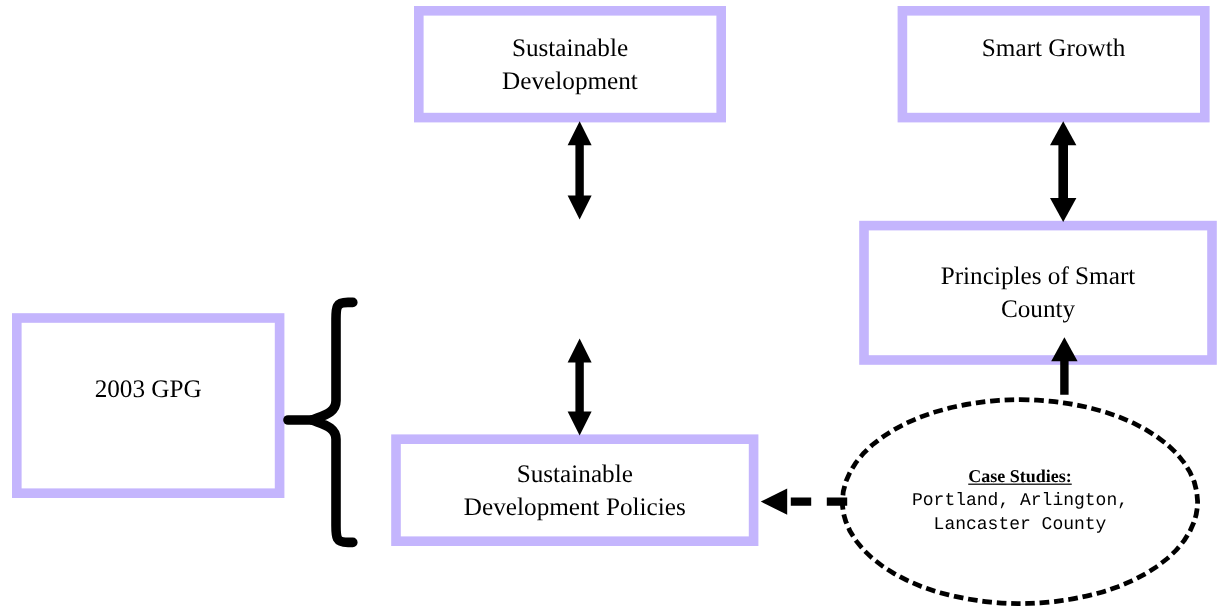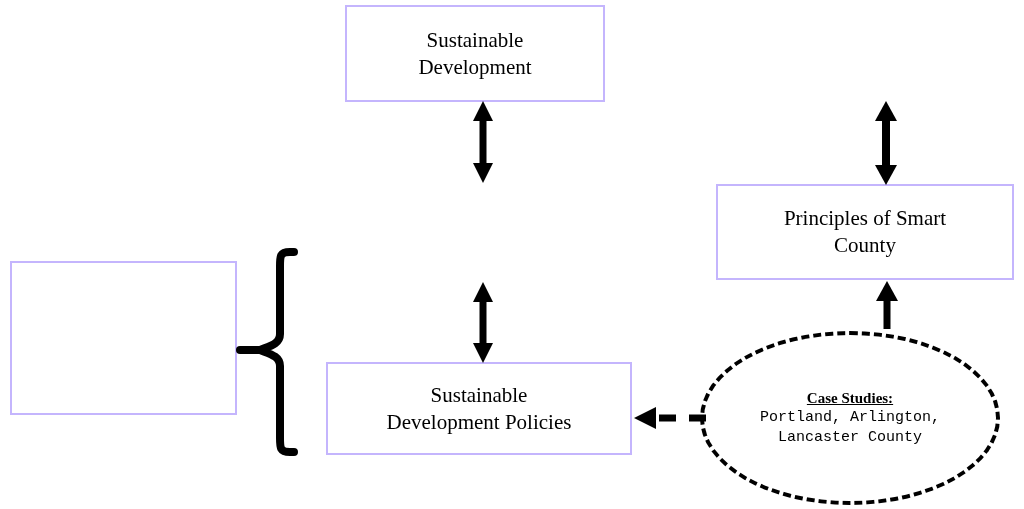--- a/index.html
+++ b/index.html
@@ -14,21 +14,21 @@
     height: 509px;
     background: #ffffff;
     overflow: hidden;
     font-family: "Liberation Serif", "DejaVu Serif", serif;
     color: #000000;
   }
   .node-box {
     position: absolute;
     box-sizing: border-box;
     background: #ffffff;
-    border: 2px solid #c4b5fd;
+    border: 8px solid #c4b5fd;
     display: flex;
     justify-content: center;
     text-align: center;
     line-height: 1.28;
     font-size: 21px;
     color: #000000;
   }
   .node-box.center-v { align-items: center; }
   .node-box.top-v { align-items: flex-start; }
   .node-inner { width: 100%; padding: 0 6px; }
@@ -66,31 +66,37 @@
 
 <div id="stage">
 
   <div class="node-box center-v" style="left:345px; top:5px; width:260px; height:97px;">
     <div class="node-inner">
       <span class="ln">Sustainable</span>
       <span class="ln">Development</span>
     </div>
   </div>
 
+  <div class="node-box top-v" style="left:748px; top:5px; width:260px; height:97px; padding-top:14px;">
+    <div class="node-inner">
+      <span class="ln">Smart Growth</span>
+    </div>
+  </div>
 
 
-  <div class="node-box center-v" style="left:716px; top:184px; width:298px; height:96px;">
+  <div class="node-box center-v" style="left:716px; top:184px; width:298px; height:120px;">
     <div class="node-inner">
       <span class="ln">Principles of Smart</span>
       <span class="ln">County</span>
     </div>
   </div>
 
   <div class="node-box center-v" style="left:10px; top:261px; width:227px; height:154px;">
     <div class="node-inner">
+      <span class="ln">2003 GPG</span>
       <span class="ln blank">&nbsp;</span>
     </div>
   </div>
 
   <div class="node-box center-v" style="left:326px; top:362px; width:306px; height:93px;">
     <div class="node-inner">
       <span class="ln">Sustainable</span>
       <span class="ln">Development Policies</span>
     </div>
   </div>

